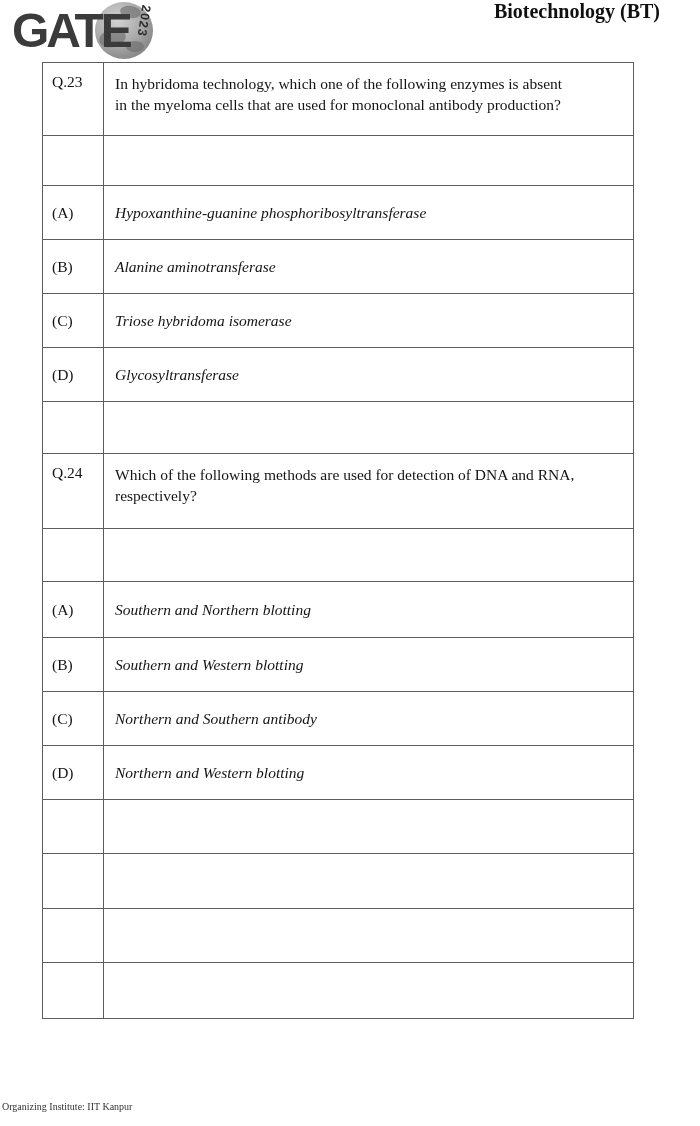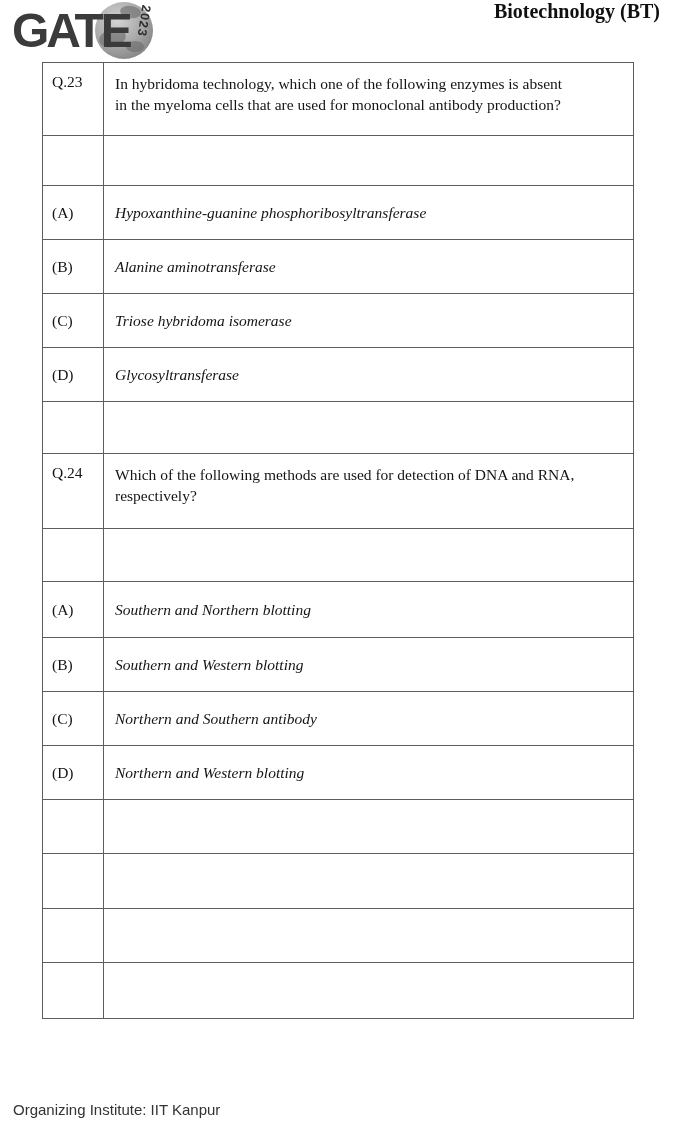--- a/index.html
+++ b/index.html
@@ -66,23 +66,23 @@
   .trow.opt .c2 { padding-right:12px;font-style:italic; }
 
   
   .page-num {
     position:absolute; left:10px; top:1124px; width:660px;
     text-align:center;
     font-family:"Liberation Sans", sans-serif;
     font-weight:bold; font-size:13.5px; color:#1c1c1c;
   }
   .institute {
-    position:absolute; left:13px; top:1101px;
-    font-family:Liberation Sans, sans-serif;
-    font-size:15px; color:#333333;
+    position:absolute; left:2px; top:1101px;
+    font-family:Liberation Serif, serif;
+    font-size:10px; color:#333333;
   }
 </style>
 </head>
 <body>
 
 <div class="page">
 
   <div class="logo">
     <div class="globe">
       <i class="blotch b1"></i>

